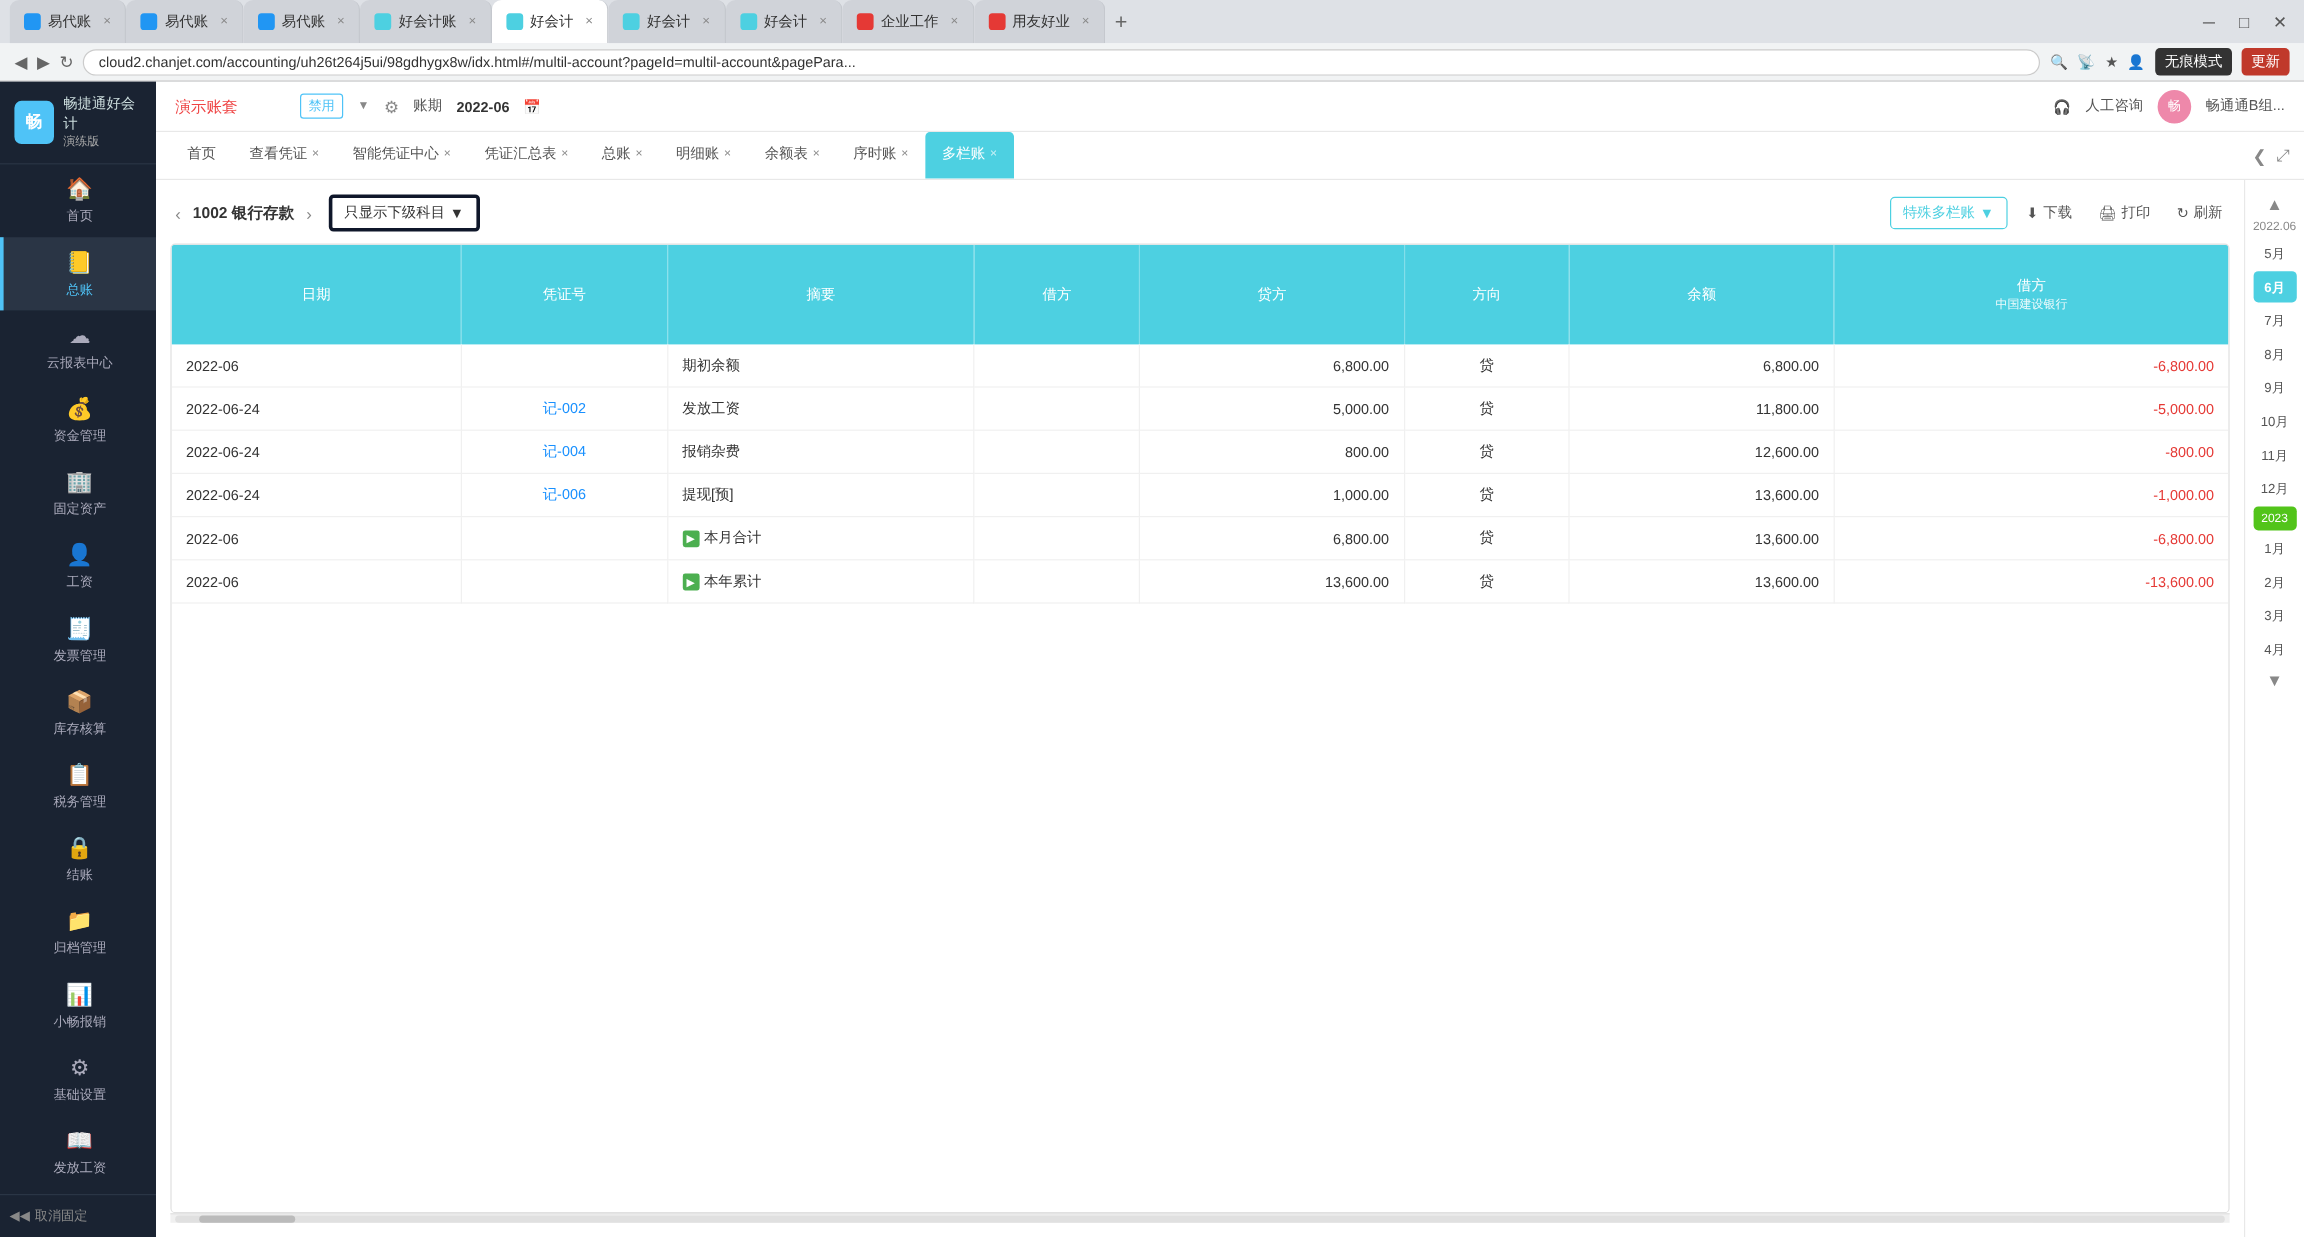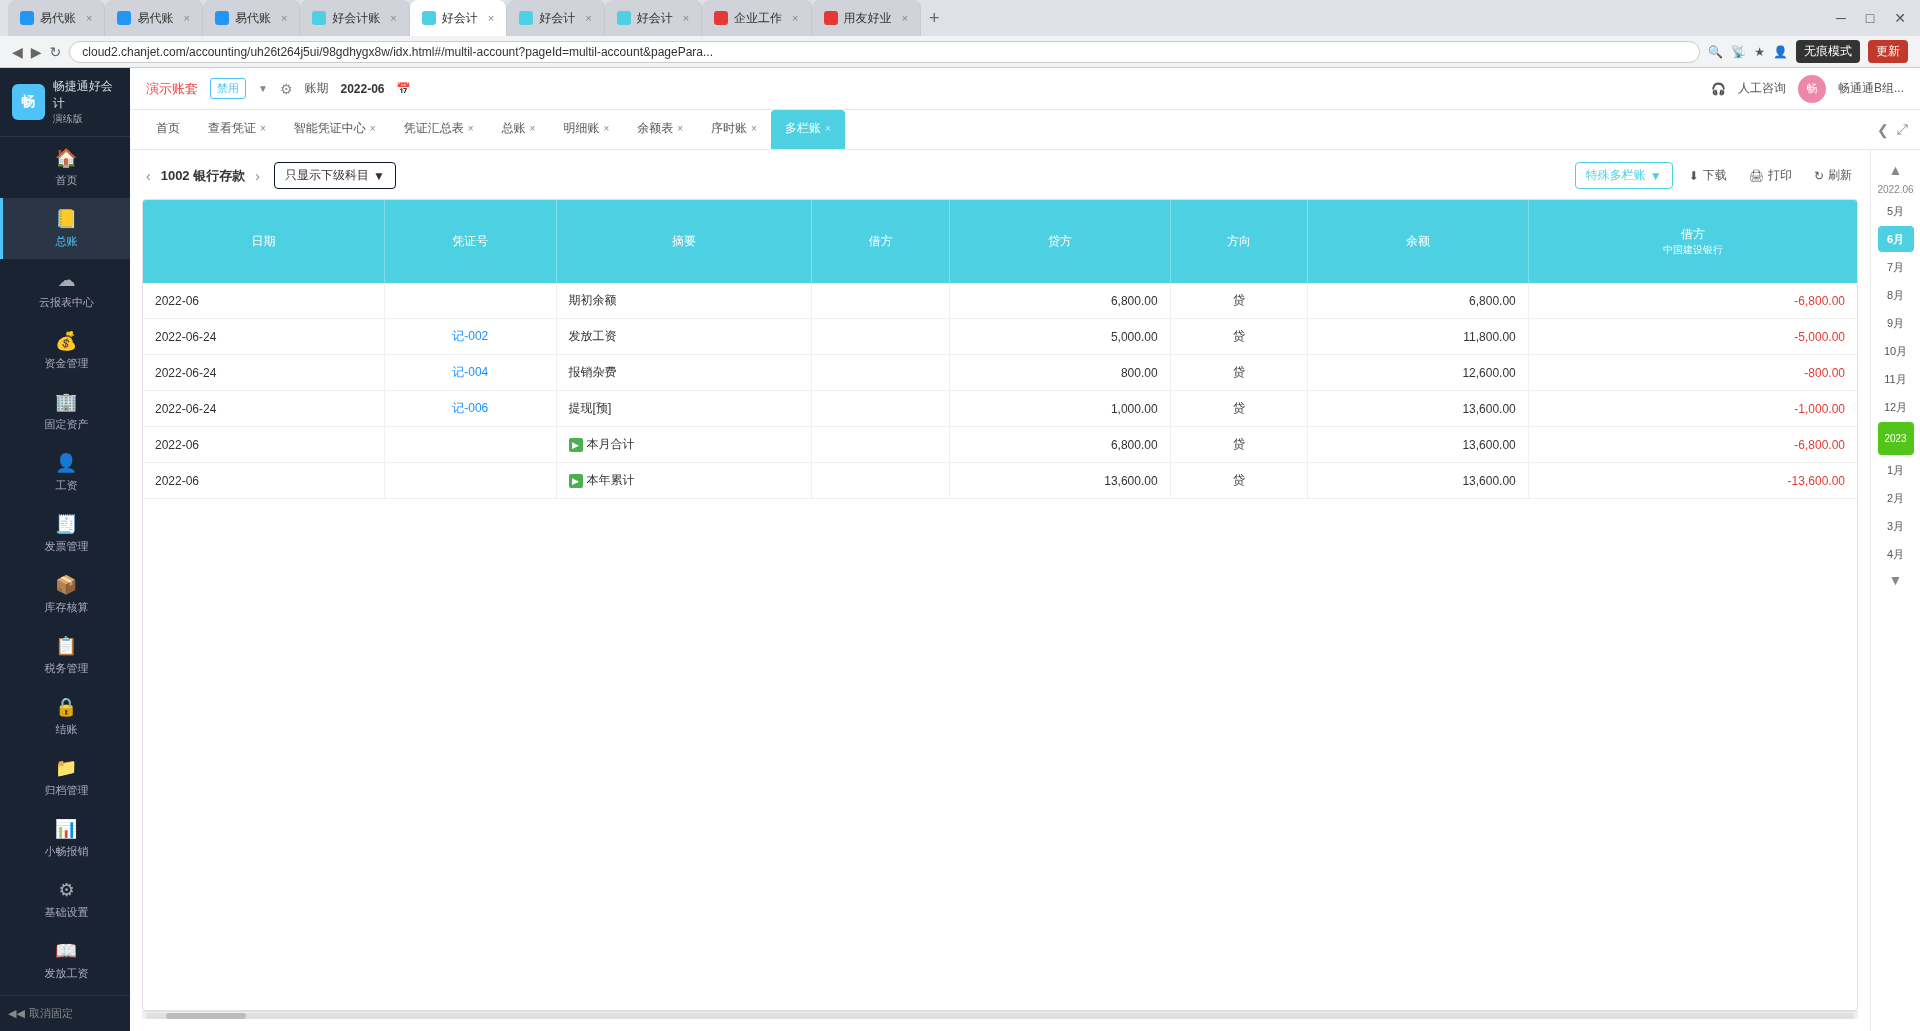--- a/index.html
+++ b/index.html
@@ -35,21 +35,21 @@
     .sidebar-item { display: flex; flex-direction: column; align-items: center; padding: 10px 8px; cursor: pointer; color: #aab; font-size: 11px; gap: 4px; border-left: 3px solid transparent; }
     .sidebar-item.active { background: #2a3545; color: #4fc3f7; border-left-color: #4fc3f7; }
     .sidebar-item .s-icon { font-size: 18px; }
     .sidebar-bottom { padding: 10px 8px; border-top: 1px solid #2a3545; display: flex; align-items: center; gap: 4px; color: #888; font-size: 11px; cursor: pointer; }
 
     
     .main-content { flex: 1; display: flex; flex-direction: column; overflow: hidden; background: #fff; }
 
     
     .top-bar { height: 42px; background: #fff; border-bottom: 1px solid #e8e8e8; display: flex; align-items: center; padding: 0 16px; gap: 12px; }
-    .account-badge { background: #fff; border: 1px solid #4fc3f7; color: #4fc3f7; border-radius: 3px; padding: 2px 6px; font-size: 11px; }
+    .account-badge { background: #fff; border: 1px solid #4fc3f7; color: #4fc3f7; border-radius: 3px; padding: 2px 6px; font-size: 11px; margin-left: 40px; }
     .account-dropdown { display: flex; align-items: center; gap: 4px; cursor: pointer; }
     .settings-icon { color: #888; font-size: 14px; cursor: pointer; }
     .top-bar-right { margin-left: auto; display: flex; align-items: center; gap: 12px; color: #666; font-size: 12px; }
     .user-avatar { width: 28px; height: 28px; border-radius: 50%; background: #e8a; display: flex; align-items: center; justify-content: center; font-size: 11px; color: #fff; }
 
     
     .tab-nav { display: flex; align-items: center; background: #fff; border-bottom: 1px solid #e8e8e8; padding: 0 12px; overflow-x: auto; }
     .nav-tab { padding: 10px 14px; font-size: 12px; color: #555; cursor: pointer; white-space: nowrap; border-bottom: 2px solid transparent; display: flex; align-items: center; gap: 4px; }
     .nav-tab.active { color: #fff; background: #4dd0e1; border-radius: 4px 4px 0 0; }
     .nav-tab .close-x { font-size: 10px; color: inherit; opacity: 0.7; }
@@ -57,21 +57,21 @@
     .collapse-btn { color: #888; font-size: 14px; cursor: pointer; }
 
     
     .content-area { display: flex; flex: 1; overflow: hidden; }
 
     
     .ledger-panel { flex: 1; display: flex; flex-direction: column; overflow: hidden; padding: 12px; }
     .ledger-toolbar { display: flex; align-items: center; gap: 10px; margin-bottom: 10px; }
     .account-nav { display: flex; align-items: center; gap: 6px; }
     .account-nav-btn { background: none; border: none; color: #888; font-size: 14px; cursor: pointer; padding: 2px 4px; }
-    .filter-dropdown { border: 1px solid #0f172a; border-radius: 4px; padding: 4px 10px; font-size: 12px; color: #333; cursor: pointer; display: flex; align-items: center; gap: 4px; background: #fff; }
+    .filter-dropdown { border: 3px solid #0f172a; border-radius: 4px; padding: 4px 10px; font-size: 12px; color: #333; cursor: pointer; display: flex; align-items: center; gap: 4px; background: #fff; }
     .toolbar-right { margin-left: auto; display: flex; align-items: center; gap: 10px; }
     .multi-col-btn { border: 1px solid #4dd0e1; color: #4dd0e1; background: #fff; border-radius: 4px; padding: 4px 10px; font-size: 12px; cursor: pointer; display: flex; align-items: center; gap: 4px; }
     .action-btn { color: #555; font-size: 12px; cursor: pointer; display: flex; align-items: center; gap: 4px; background: none; border: none; padding: 4px 6px; }
 
     
     .table-container { flex: 1; overflow: auto; border: 1px solid #e0e0e0; border-radius: 4px; }
     table { width: 100%; border-collapse: collapse; min-width: 900px; }
     thead tr th { background: #4dd0e1; color: #fff; padding: 26px 12px; text-align: center; font-weight: normal; font-size: 12px; border-right: 1px solid rgba(255,255,255,0.3); white-space: nowrap; }
     thead tr th:last-child { border-right: none; }
     tbody tr td { padding: 9px 12px; border-bottom: 1px solid #f0f0f0; border-right: 1px solid #f0f0f0; font-size: 12px; color: #333; text-align: center; }
@@ -79,21 +79,21 @@
     .td-right { text-align: right; }
     .td-left { text-align: left; }
     .voucher-link { color: #1890ff; cursor: pointer; text-decoration: none; }
     .summary-tag { display: inline-flex; align-items: center; gap: 4px; }
     .summary-icon { width: 14px; height: 14px; background: #4caf50; color: #fff; font-size: 9px; border-radius: 2px; display: inline-flex; align-items: center; justify-content: center; }
 
     
     .calendar-panel { width: 50px; background: #fff; border-left: 1px solid #e8e8e8; display: flex; flex-direction: column; align-items: center; padding: 8px 0; overflow-y: auto; }
     .cal-month { width: 36px; height: 26px; display: flex; align-items: center; justify-content: center; font-size: 11px; color: #555; cursor: pointer; border-radius: 4px; margin: 1px 0; }
     .cal-month.active { background: #4dd0e1; color: #fff; font-weight: bold; }
-    .cal-month.year-badge { background: #52c41a; color: #fff; font-size: 10px; height: 33px; }
+    .cal-month.year-badge { background: #52c41a; color: #fff; font-size: 10px; height: 20px; }
     .cal-scroll-btn { color: #888; font-size: 14px; cursor: pointer; margin: 4px 0; }
     .cal-year-row { font-size: 10px; color: #888; text-align: center; width: 100%; padding: 2px 0; }
 
     
     .horizontal-scroll { height: 8px; background: #f0f0f0; border-top: 1px solid #e0e0e0; display: flex; align-items: center; padding: 0 4px; }
     .scroll-track { flex: 1; height: 6px; background: #e0e0e0; border-radius: 3px; position: relative; }
     .scroll-thumb { width: 80px; height: 6px; background: #bbb; border-radius: 3px; position: absolute; left: 20px; }
 
     .header-sub { font-size: 10px; color: rgba(255,255,255,0.9); }
   </style>

